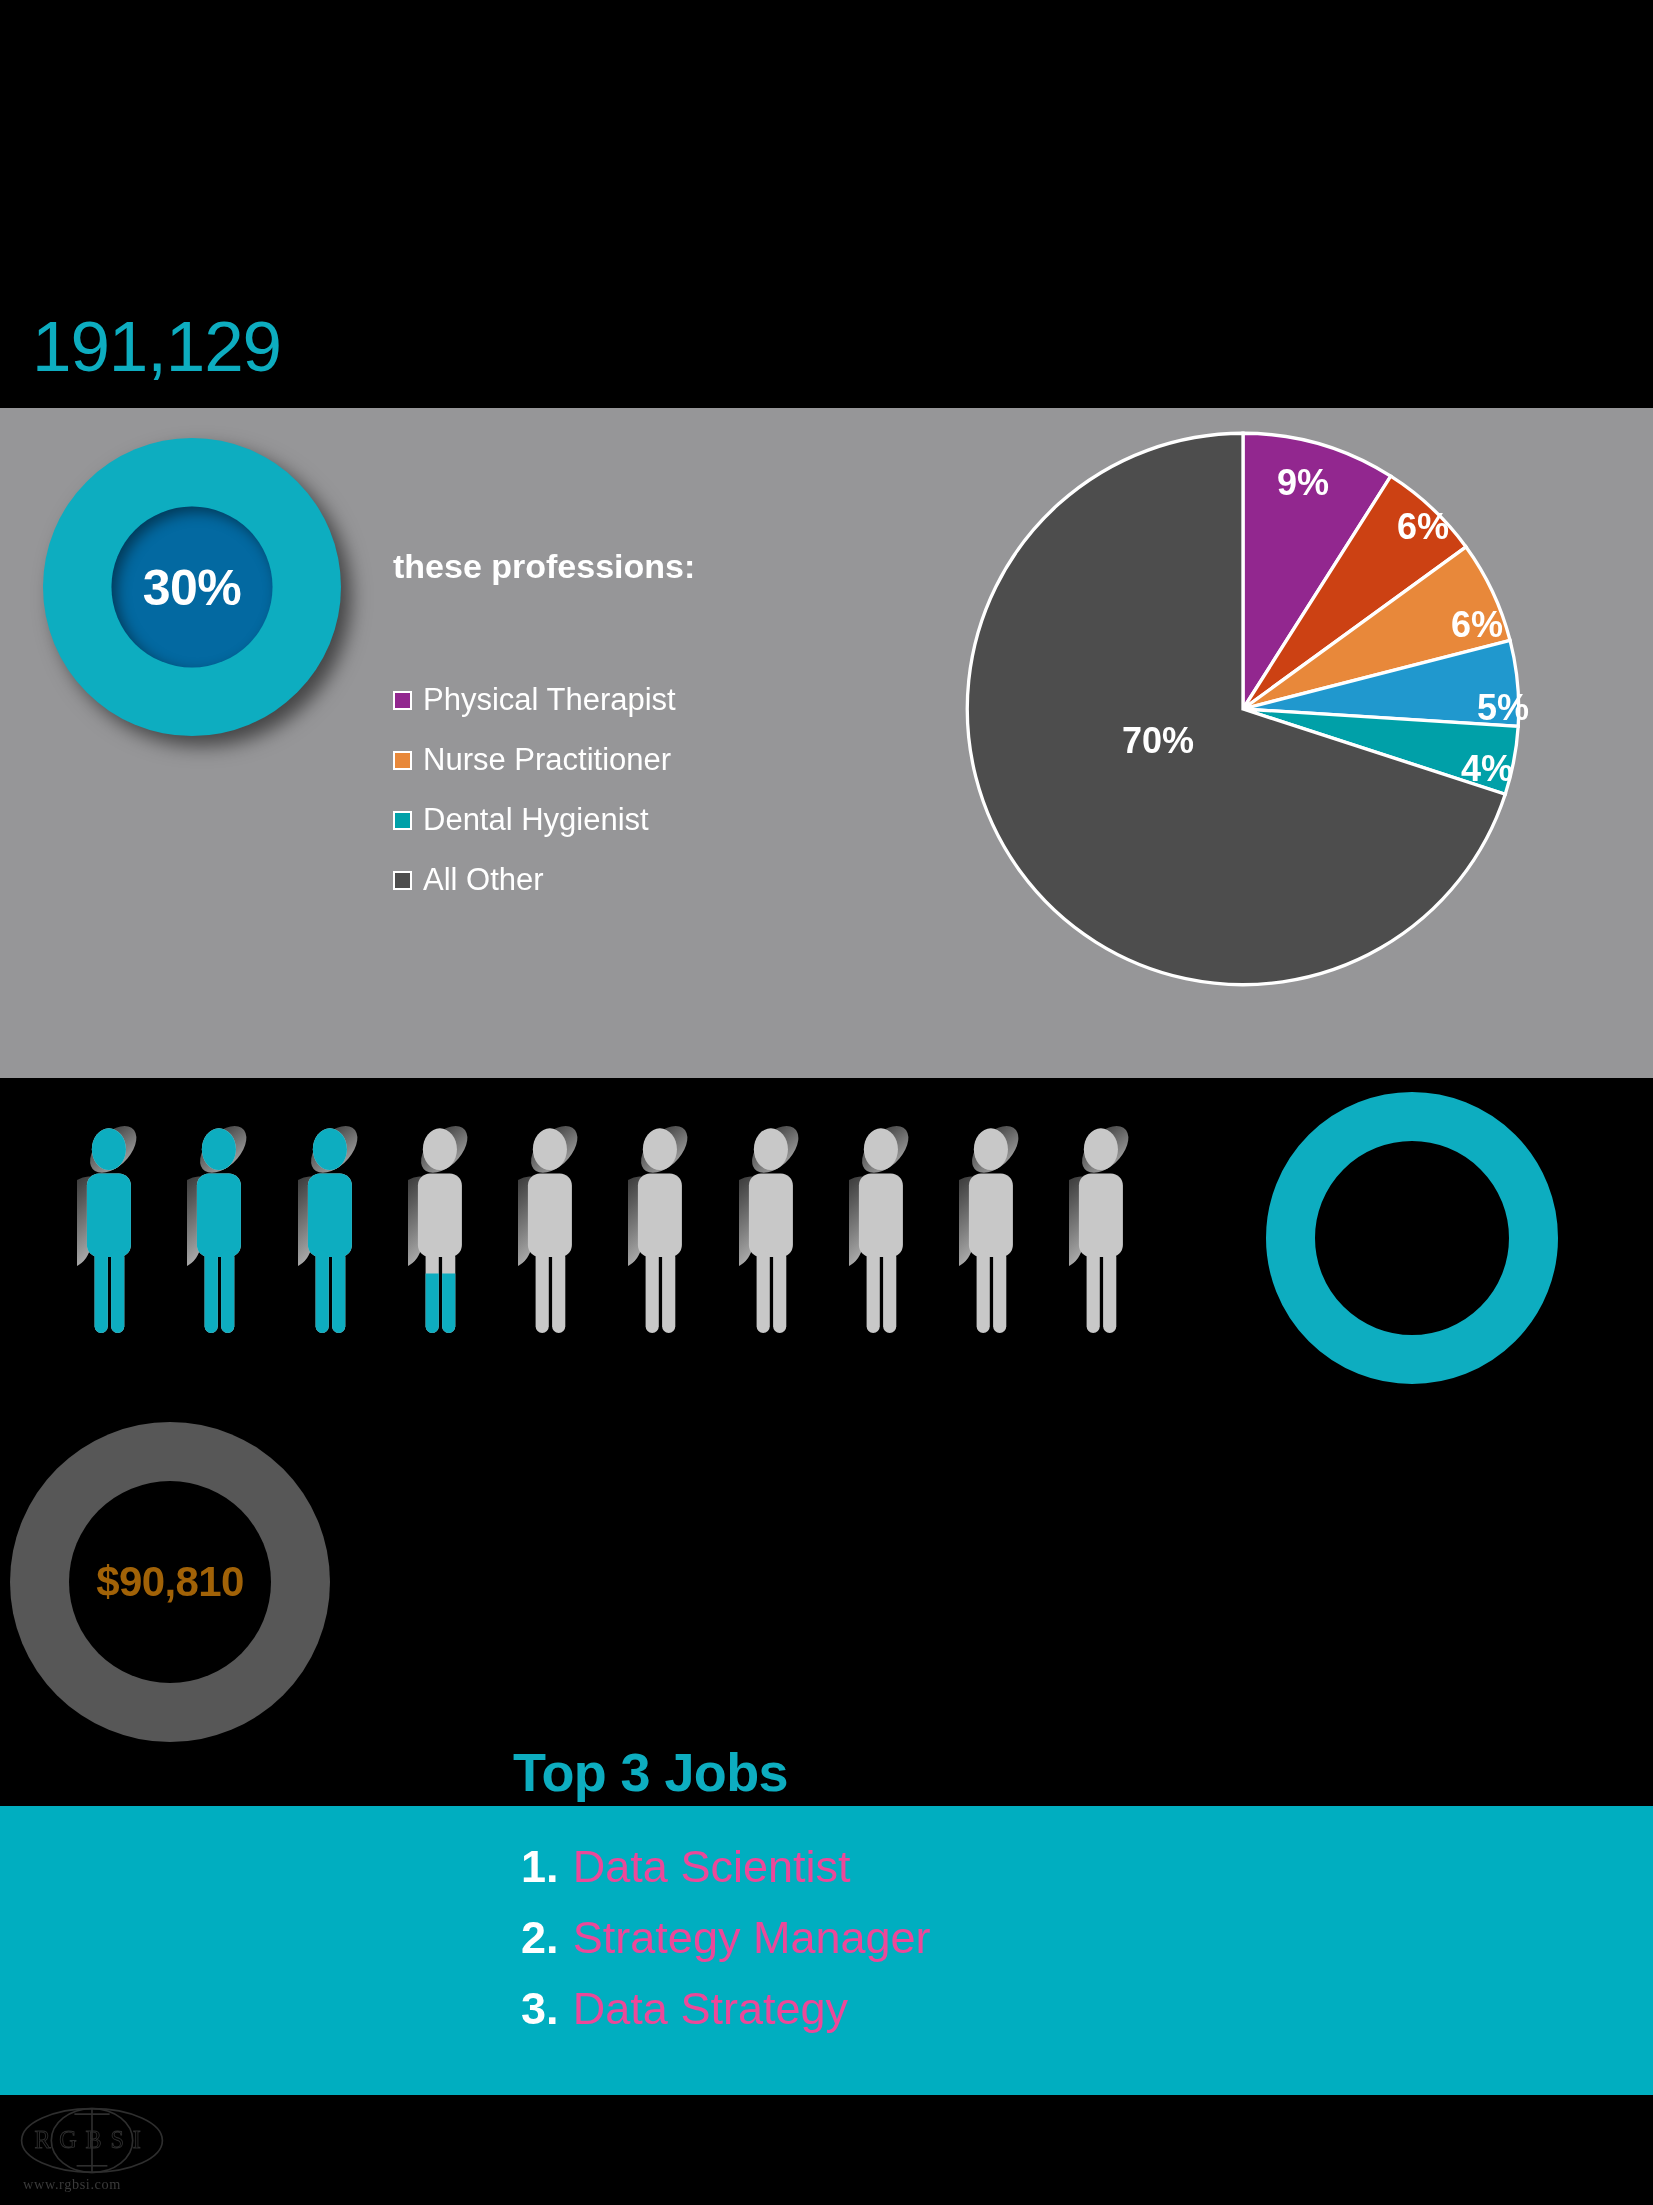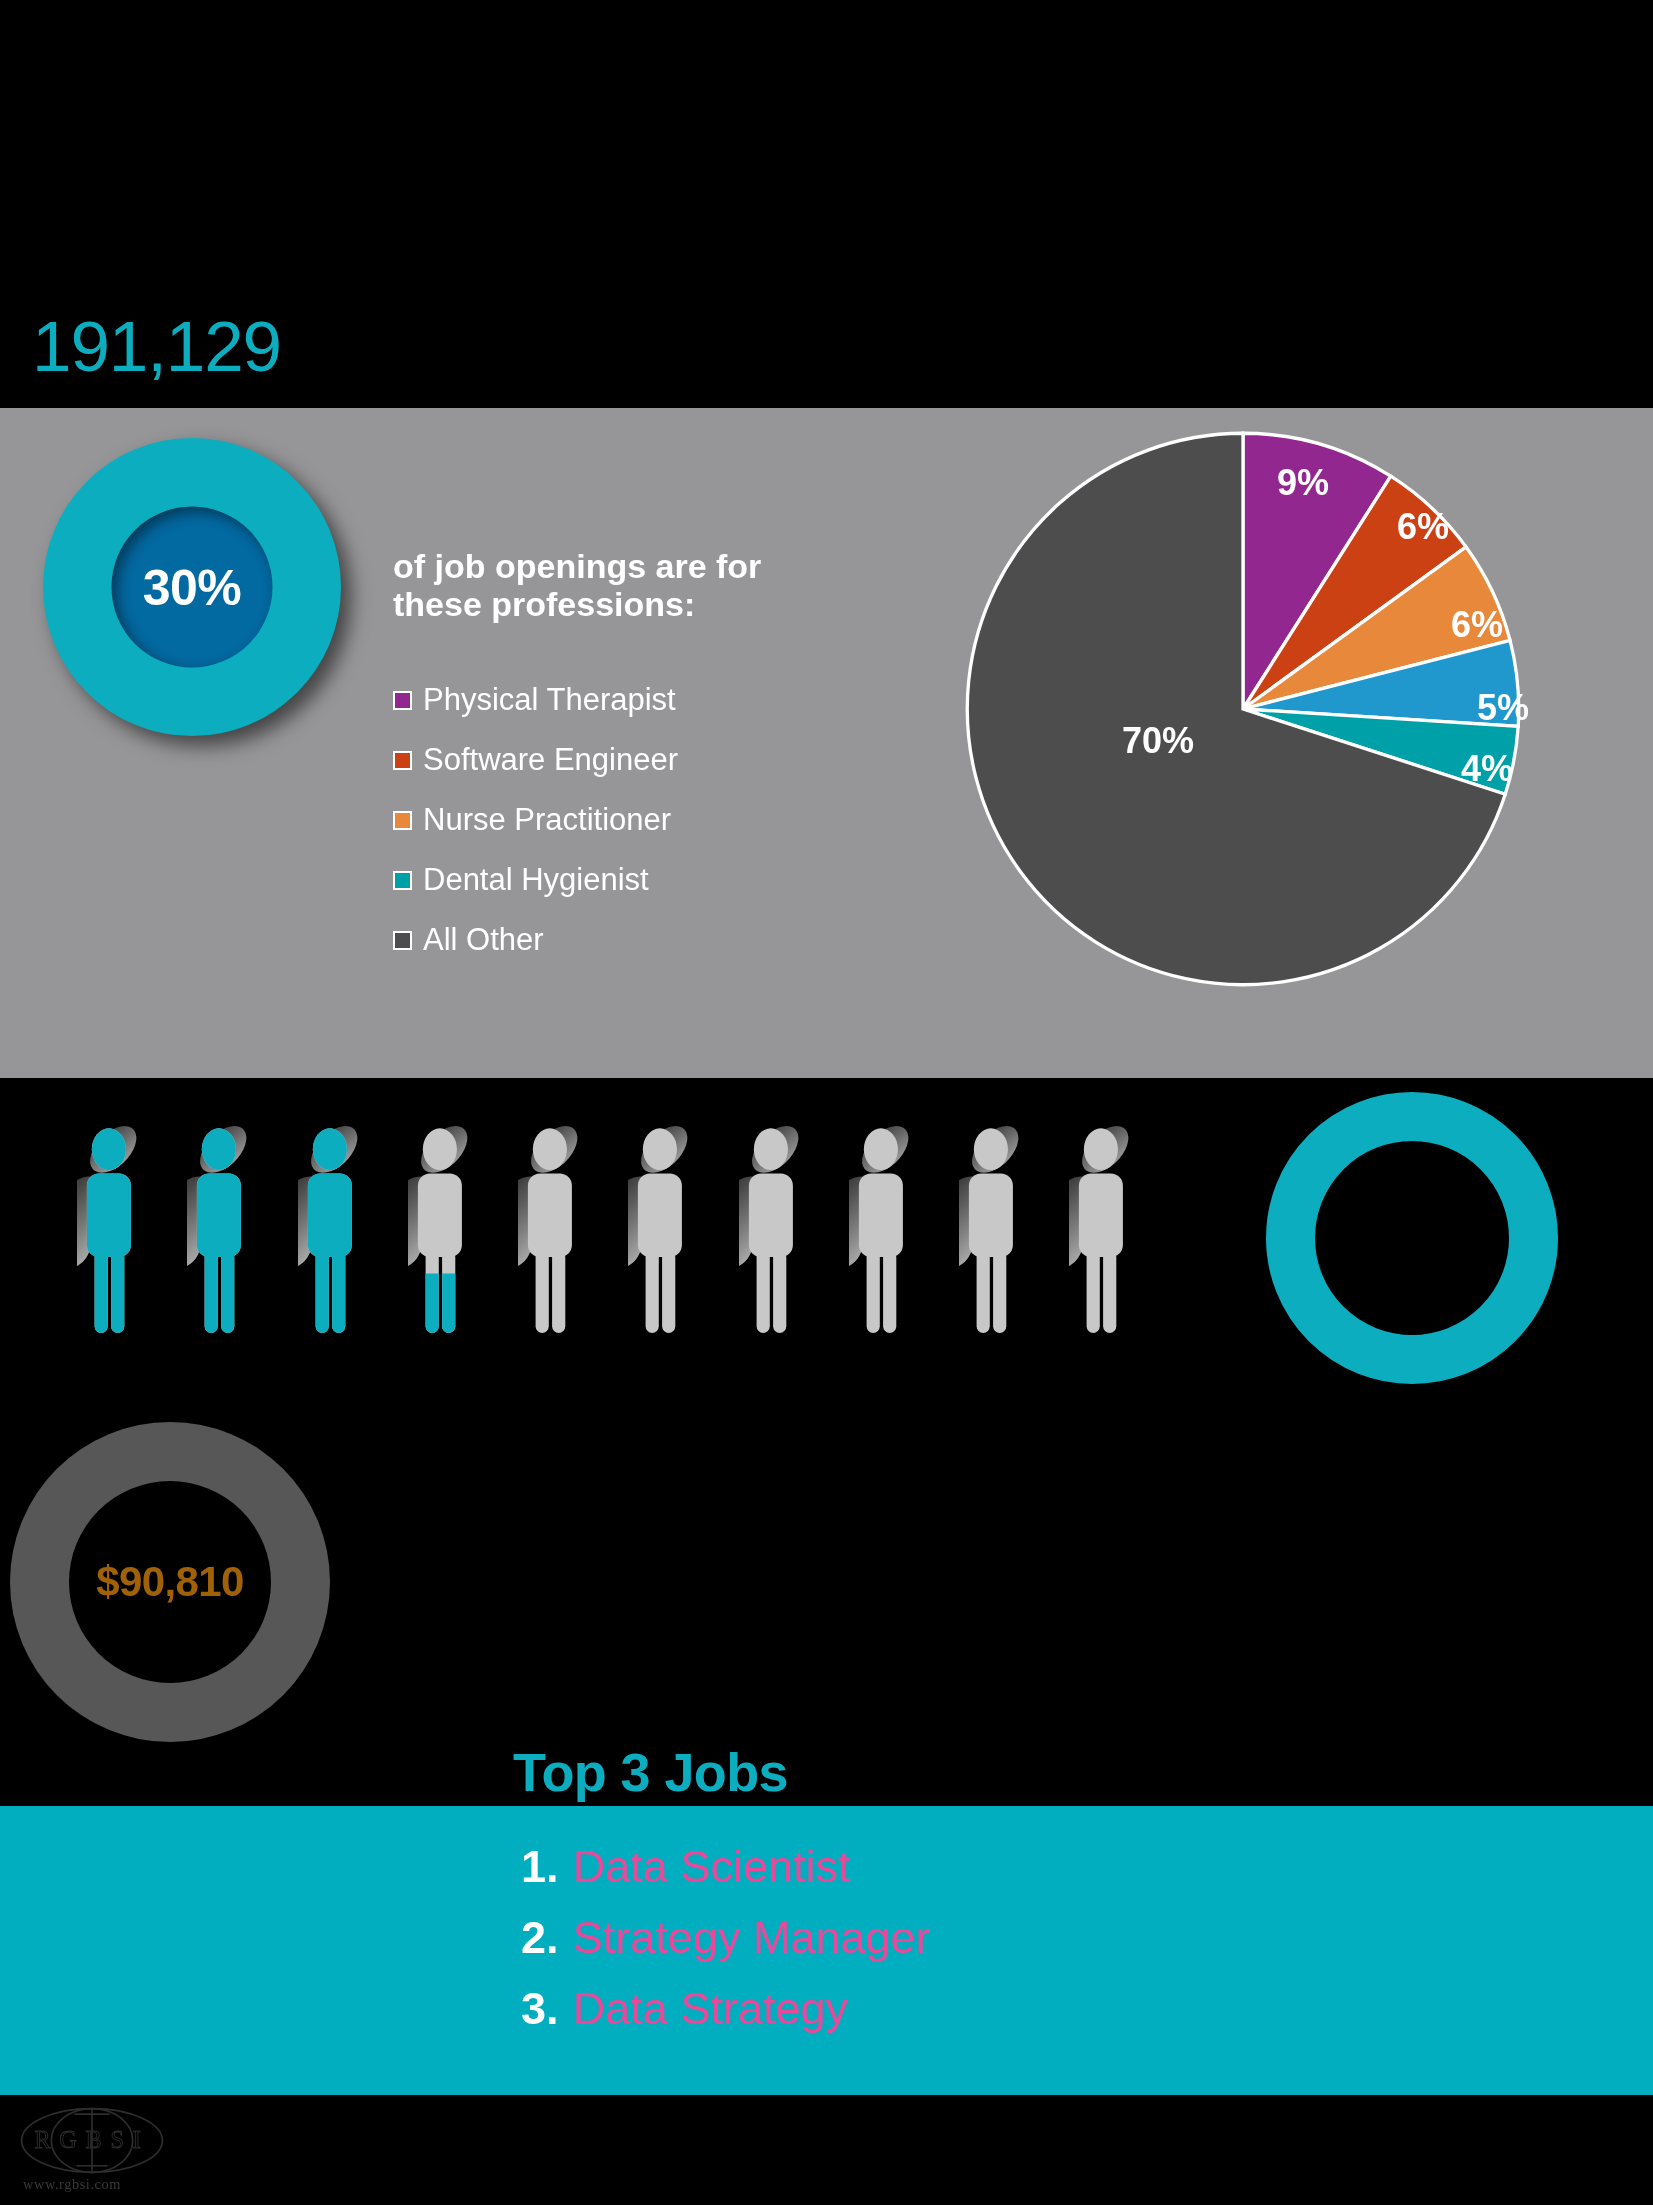--- a/index.html
+++ b/index.html
@@ -253,32 +253,27 @@
 
 <div class="headline-number">191,129</div>
 
 <div class="donut-30">
   <div class="donut-30-hole">
     <span class="donut-30-label">30%</span>
   </div>
 </div>
 
 <div class="lede">
-  <div>of job openings are for</div>
   <div>these professions:</div>
 </div>
 
 <div class="legend">
   <div class="legend-item">
     <span class="legend-swatch" style="background:#92278F"></span>
     <span class="legend-label">Physical Therapist</span>
-  </div>
-  <div class="legend-item">
-    <span class="legend-swatch" style="background:#CC4113"></span>
-    <span class="legend-label">Software Engineer</span>
   </div>
   <div class="legend-item">
     <span class="legend-swatch" style="background:#E8883A"></span>
     <span class="legend-label">Nurse Practitioner</span>
   </div>
   <div class="legend-item">
     <span class="legend-swatch" style="background:#00A0A8"></span>
     <span class="legend-label">Dental Hygienist</span>
   </div>
   <div class="legend-item">

